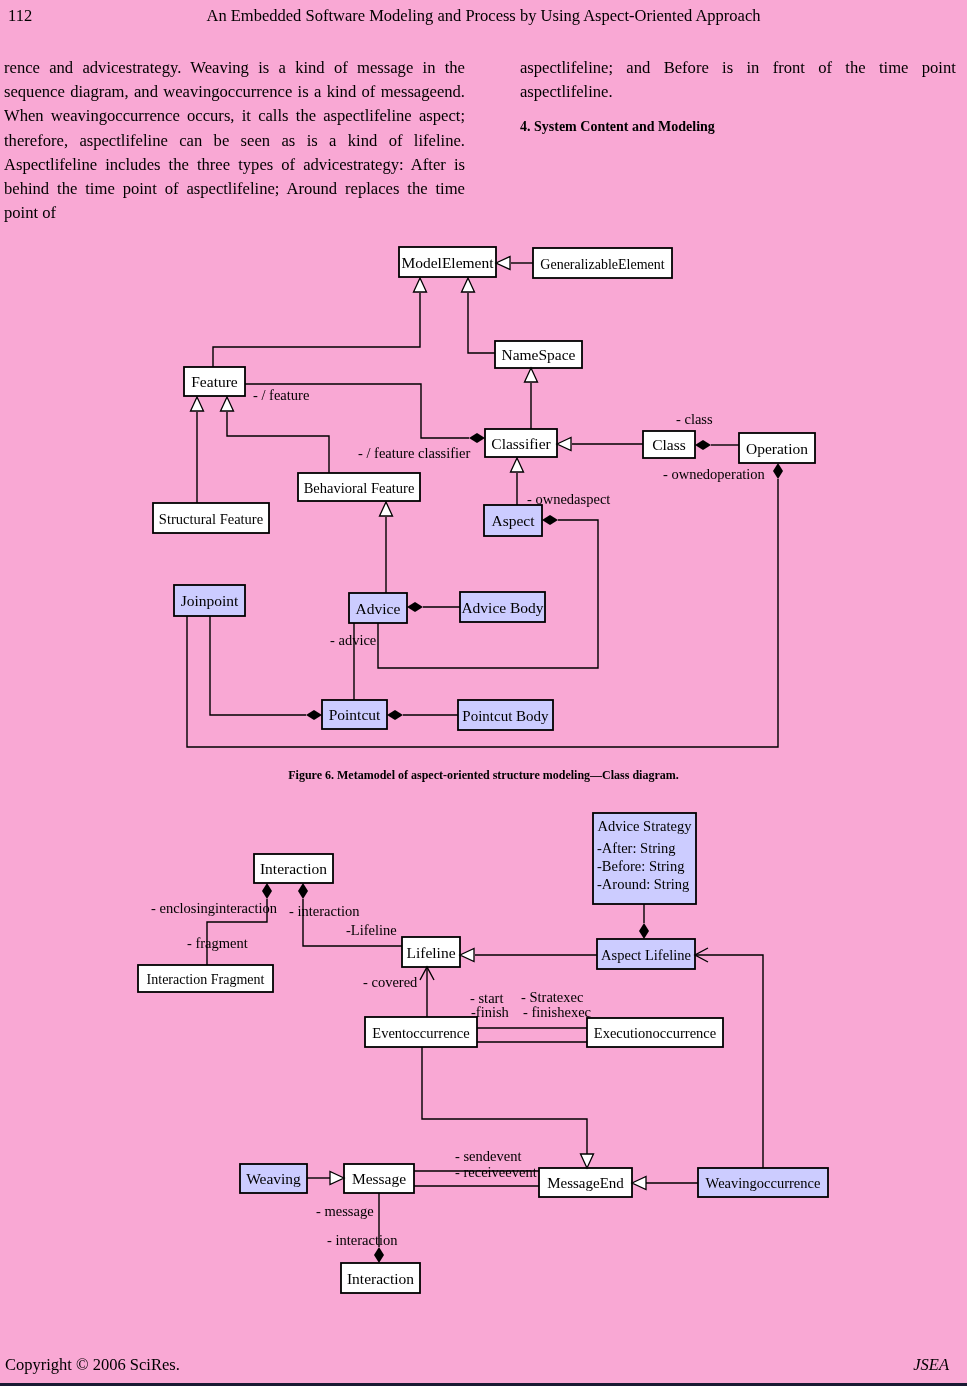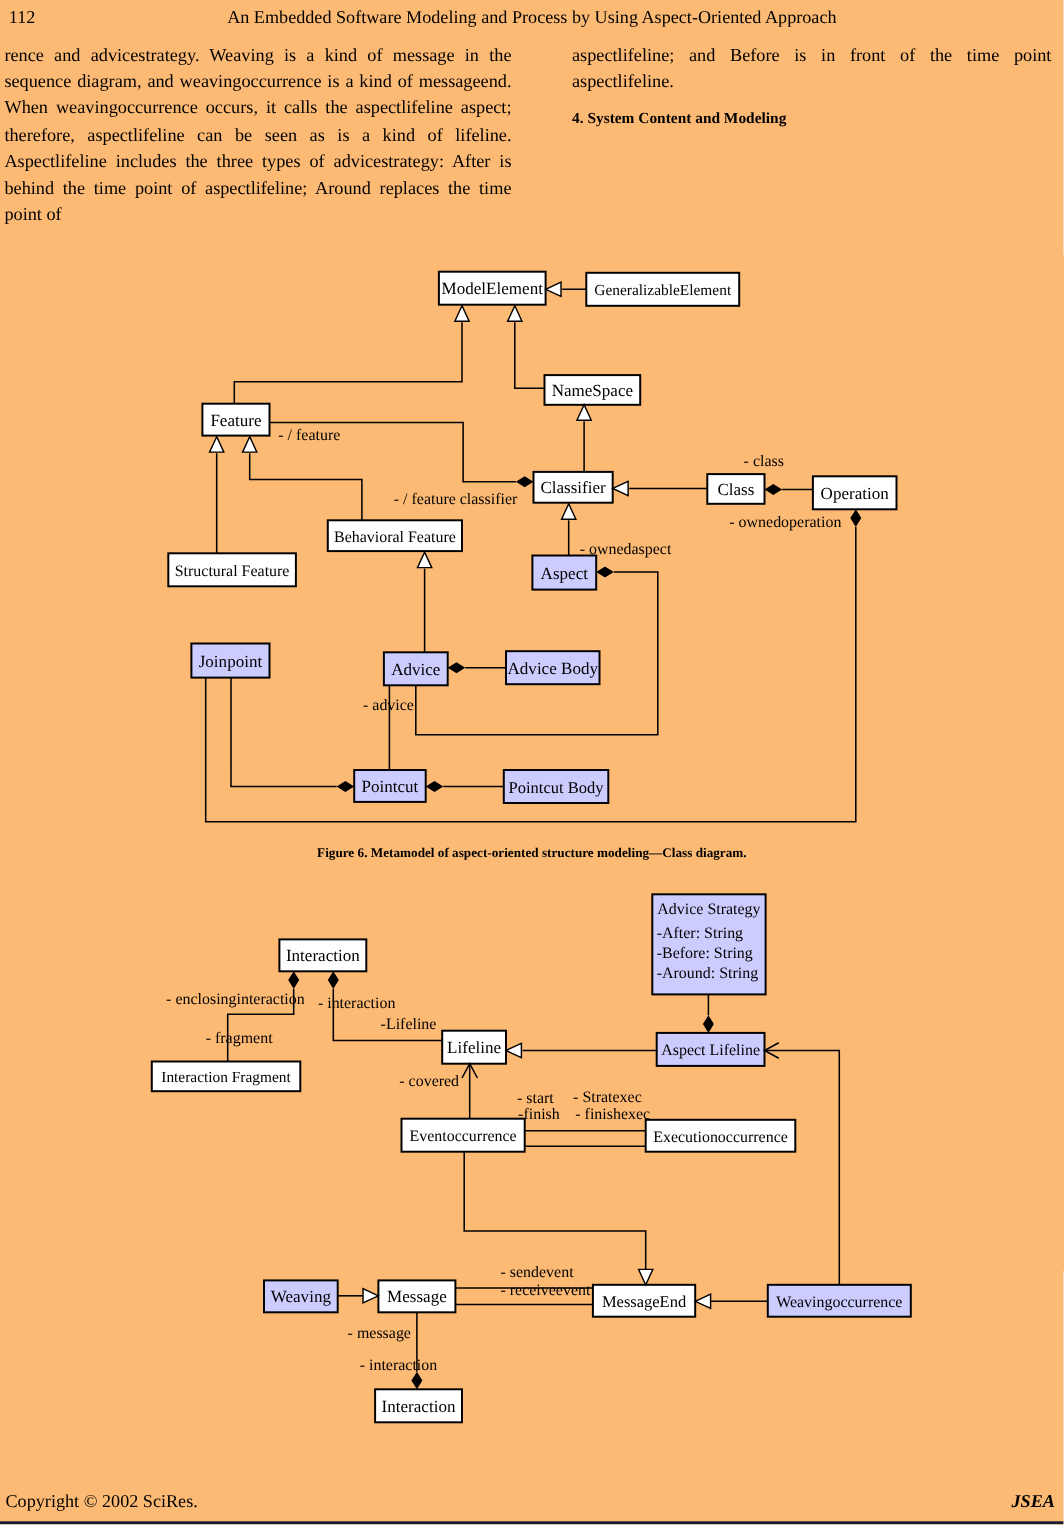--- a/index.html
+++ b/index.html
@@ -1,30 +1,30 @@
 <!DOCTYPE html>
 <html><head>
 <meta charset="utf-8">
 <style>
   html,body{margin:0;padding:0;background:#fff;}
-  .page{position:relative;width:967px;height:1386px;background:#fdba74;overflow:hidden;
+  .page{position:relative;width:967px;height:1386px;background:#f9a8d4;overflow:hidden;
         font-family:"Liberation Serif",serif;color:#000;}
   .hdr{position:absolute;top:6px;left:0;width:100%;font-size:16.5px;}
   .hdr .pageno{position:absolute;left:8px;top:0;}
   .hdr .title{display:block;text-align:center;}
-  .col{position:absolute;top:38px;text-align:justify;font-size:16.6px;line-height:24.2px;}
+  .col{position:absolute;top:56px;text-align:justify;font-size:16.6px;line-height:24.2px;}
   .col p{margin:0;}
   .col-left{left:4px;width:461px;}
   .col-right{left:500px;width:463px;margin-left:20px;}
   .col h2{font-size:14px;margin:11px 0 9px 0;line-height:24px;}
   .figsvg{position:absolute;left:0;}
   .caption{position:absolute;left:0;width:100%;text-align:center;font-weight:bold;font-size:12px;}
   .footer{position:absolute;top:1355px;left:0;width:100%;font-size:16.5px;}
   .footer .fl{position:absolute;left:5px;top:0;}
-  .footer .fr{position:absolute;right:8px;top:0;font-weight:bold;font-style:italic;}
+  .footer .fr{position:absolute;right:18px;top:0;font-weight:normal;font-style:italic;}
   .botline{position:absolute;left:0;bottom:0;width:100%;height:3px;background:#1a1a33;}
   svg text{font-family:"Liberation Serif",serif;fill:#000;}
 </style>
 </head>
 <body>
 
 <div class="page">
 
   <div class="hdr">
     <span class="pageno">112</span>
@@ -177,18 +177,18 @@
       <text x="521" y="1002" font-size="14.5">- Stratexec</text>
       <text x="471" y="1017" font-size="14.5">-finish</text>
       <text x="523" y="1017" font-size="14.5">- finishexec</text>
       <text x="455" y="1161" font-size="14.5">- sendevent</text>
       <text x="455" y="1177" font-size="14.5">- receiveevent</text>
       <text x="316" y="1216" font-size="14.5">- message</text>
       <text x="327" y="1245" font-size="14.5">- interaction</text>
     </svg>
 
   <div class="footer">
-    <span class="fl">Copyright © 2002 SciRes.</span>
+    <span class="fl">Copyright © 2006 SciRes.</span>
     <span class="fr">JSEA</span>
   </div>
   <div class="botline"></div>
 
 </div>
 
 </body></html>

